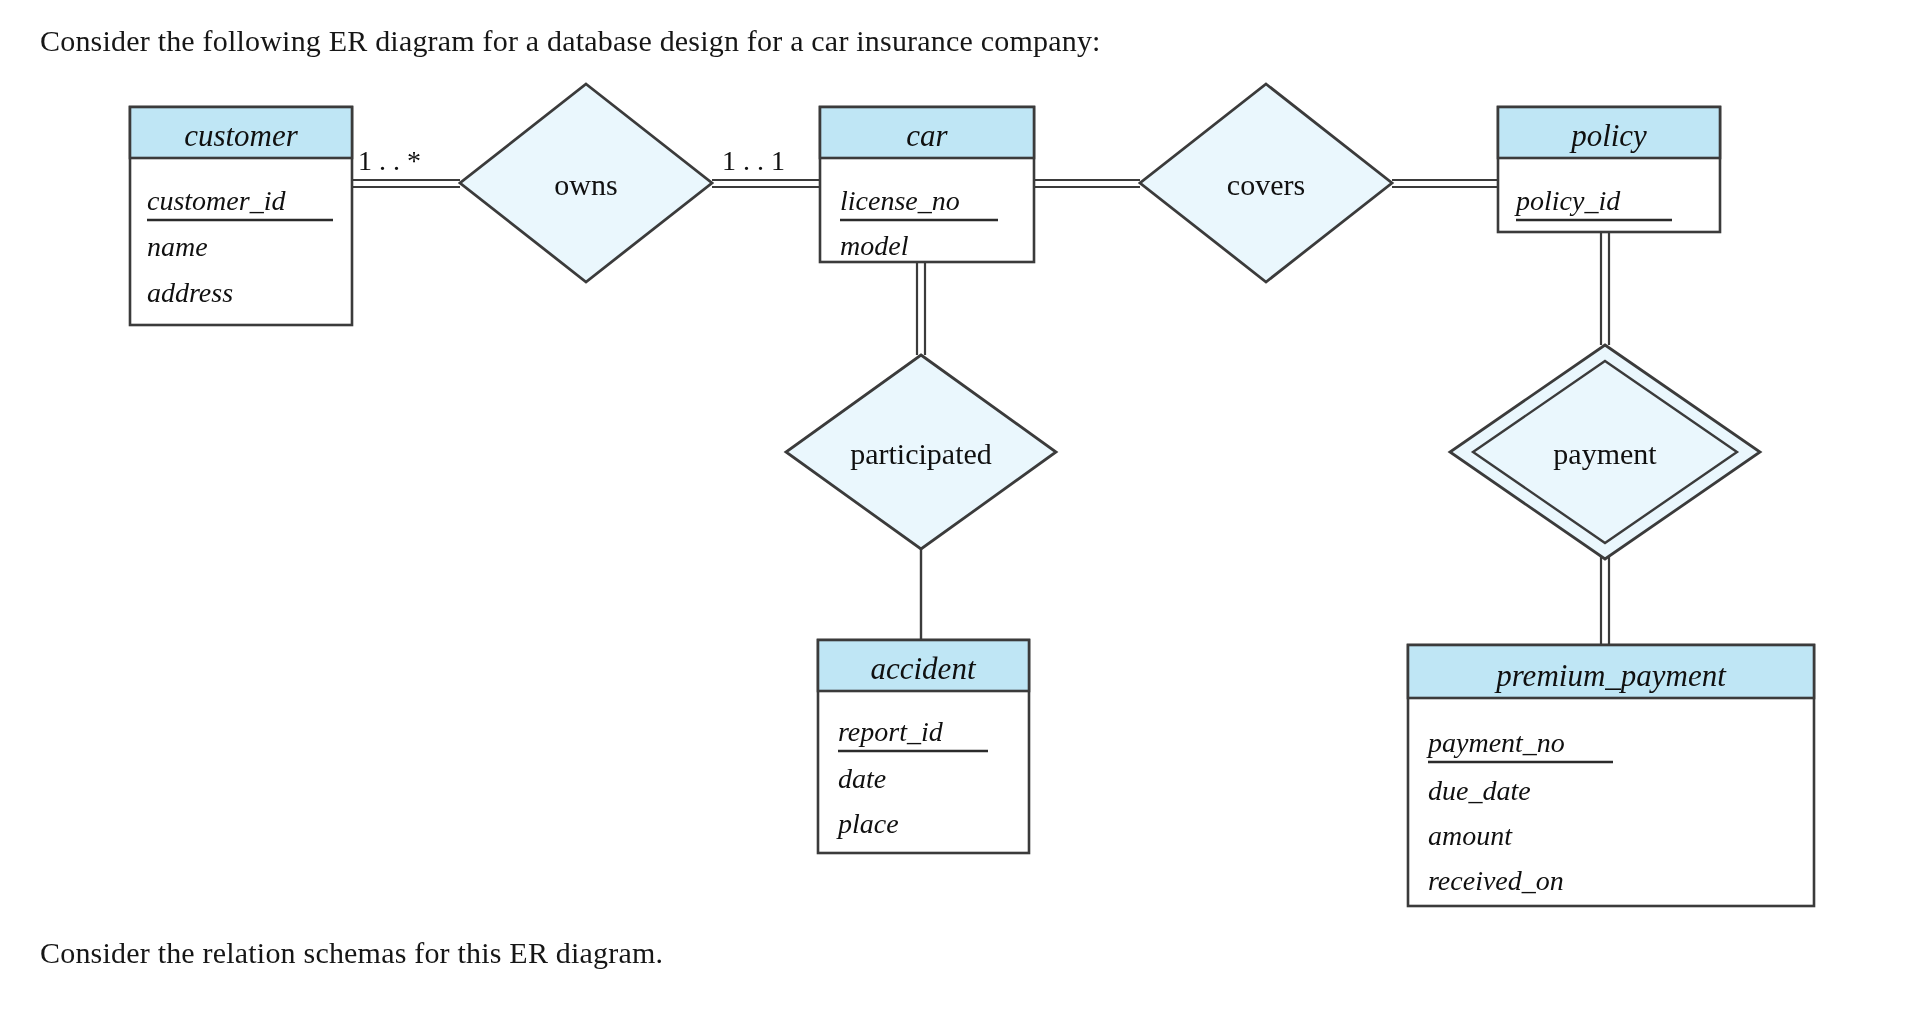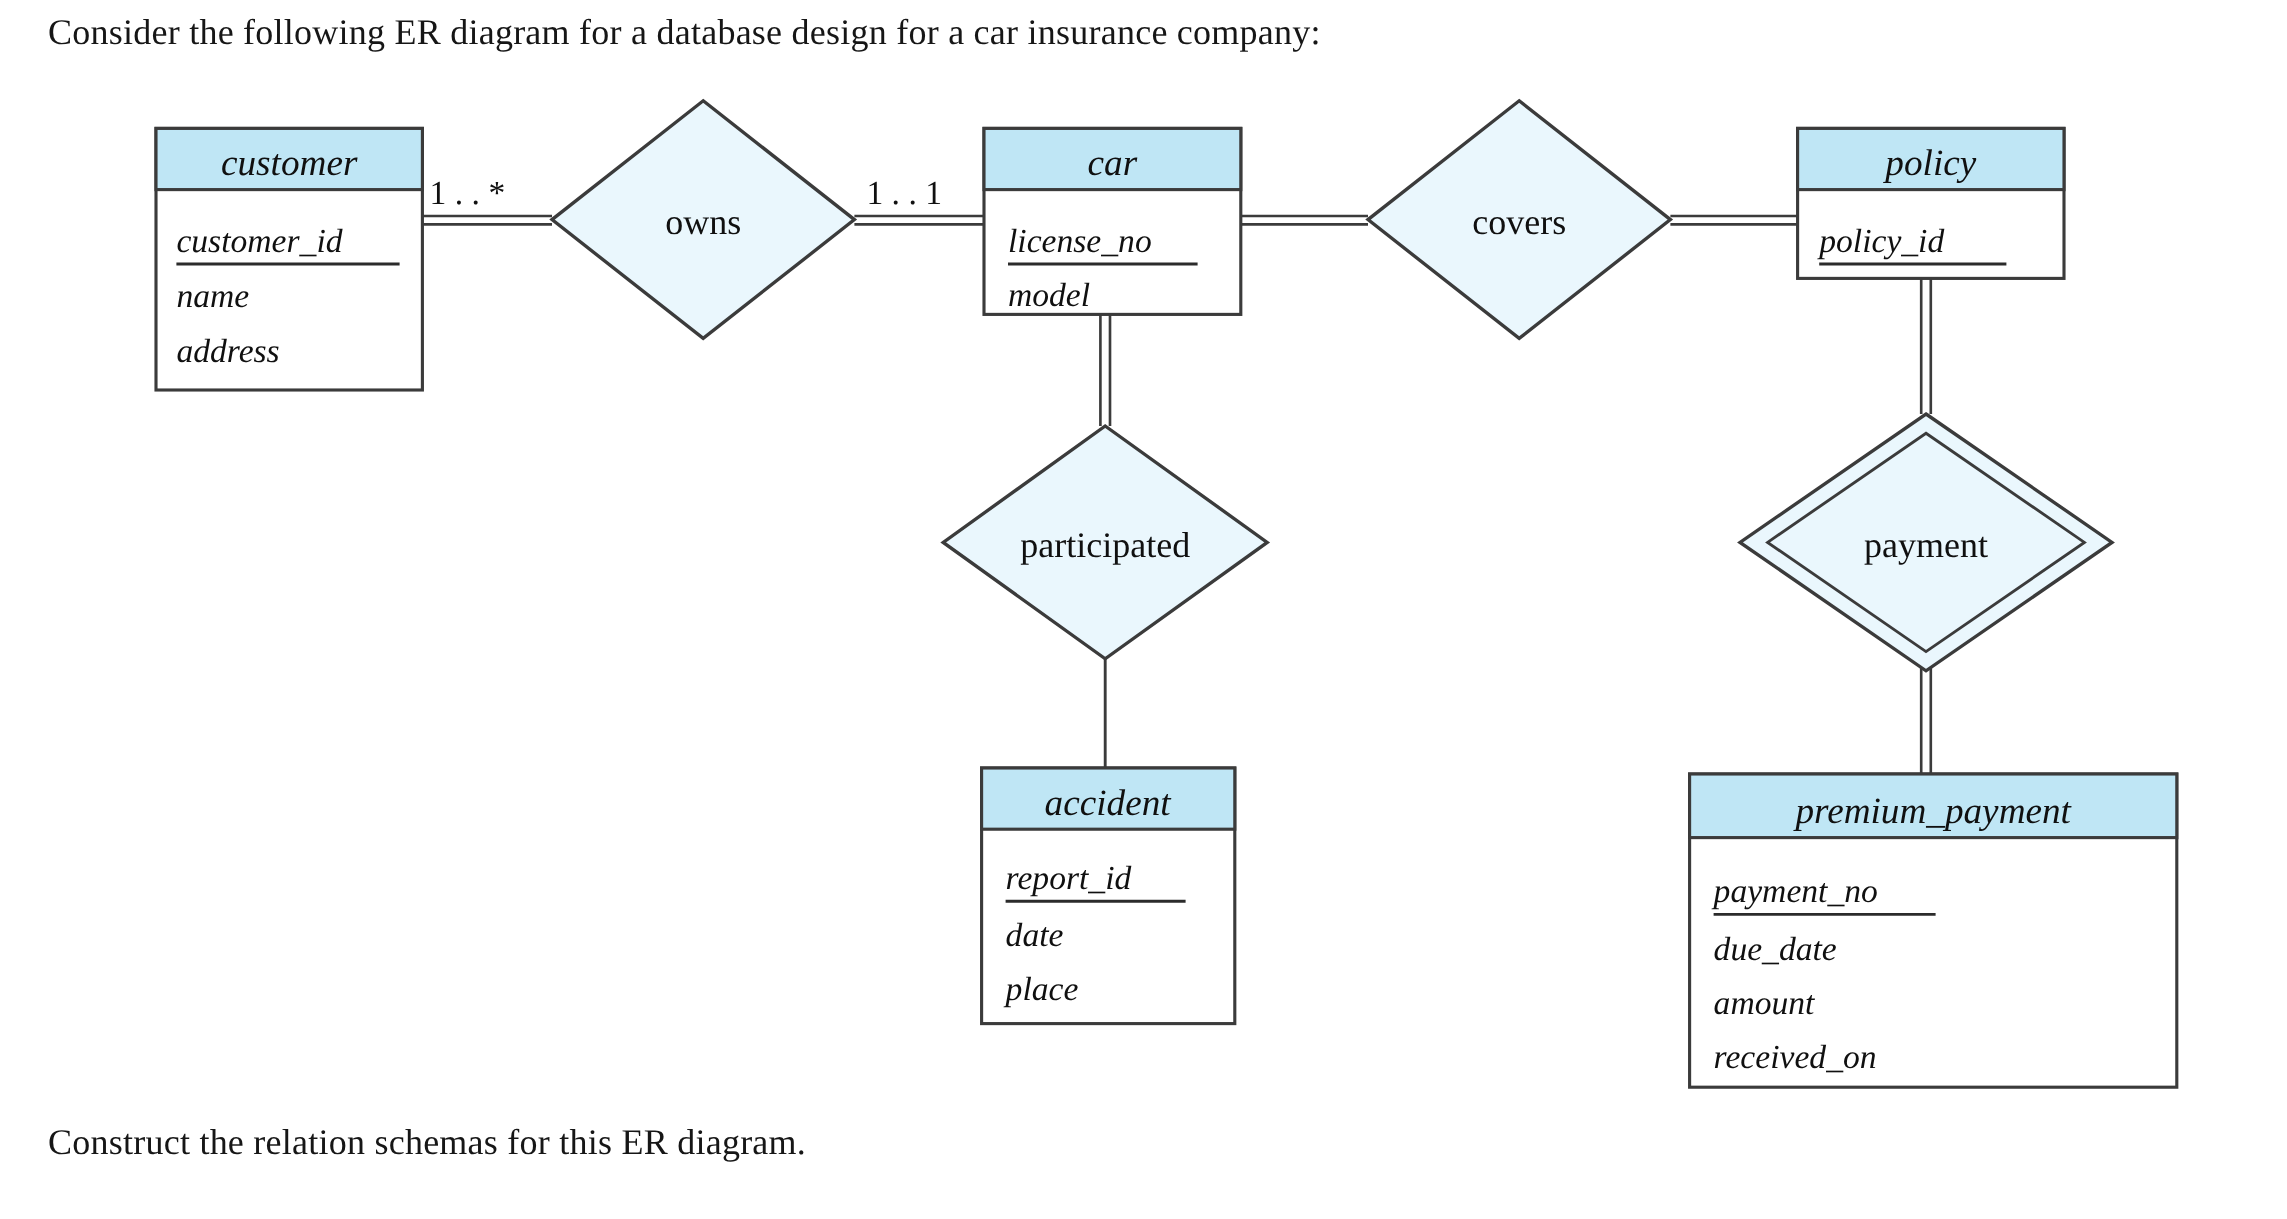--- a/index.html
+++ b/index.html
@@ -17,21 +17,21 @@
   }
   .prompt-text {
     position: absolute;
     left: 40px;
     font-size: 30px;
     font-family: "Liberation Serif", "DejaVu Serif", serif;
     color: #161616;
     letter-spacing: 0.2px;
     white-space: nowrap;
   }
-  #prompt-top { top: 11px; }
+  #prompt-top { top: 24px; }
   #prompt-bottom { top: 936px; }
 
   #er-canvas {
     position: absolute;
     left: 0;
     top: 0;
     width: 1906px;
     height: 1016px;
   }
 
@@ -100,21 +100,21 @@
     font-size: 28px;
     fill: #101010;
     text-anchor: start;
   }
 </style>
 </head>
 <body>
 
 <div class="prompt-text" id="prompt-top">Consider the following ER diagram for a database design for a car insurance company:</div>
 
-<div class="prompt-text" id="prompt-bottom">Construct the relation schemas for this ER diagram.</div>
+<div class="prompt-text" id="prompt-bottom">Consider the relation schemas for this ER diagram.</div>
 
 <svg id="er-canvas" viewBox="0 0 1906 1016" xmlns="http://www.w3.org/2000/svg">
 
   <g>
     <line class="link-double" x1="352" y1="180" x2="460" y2="180"></line>
     <line class="link-double" x1="352" y1="187" x2="460" y2="187"></line>
   </g>
 
   <g>
     <line class="link-double" x1="712" y1="180" x2="820" y2="180"></line>

